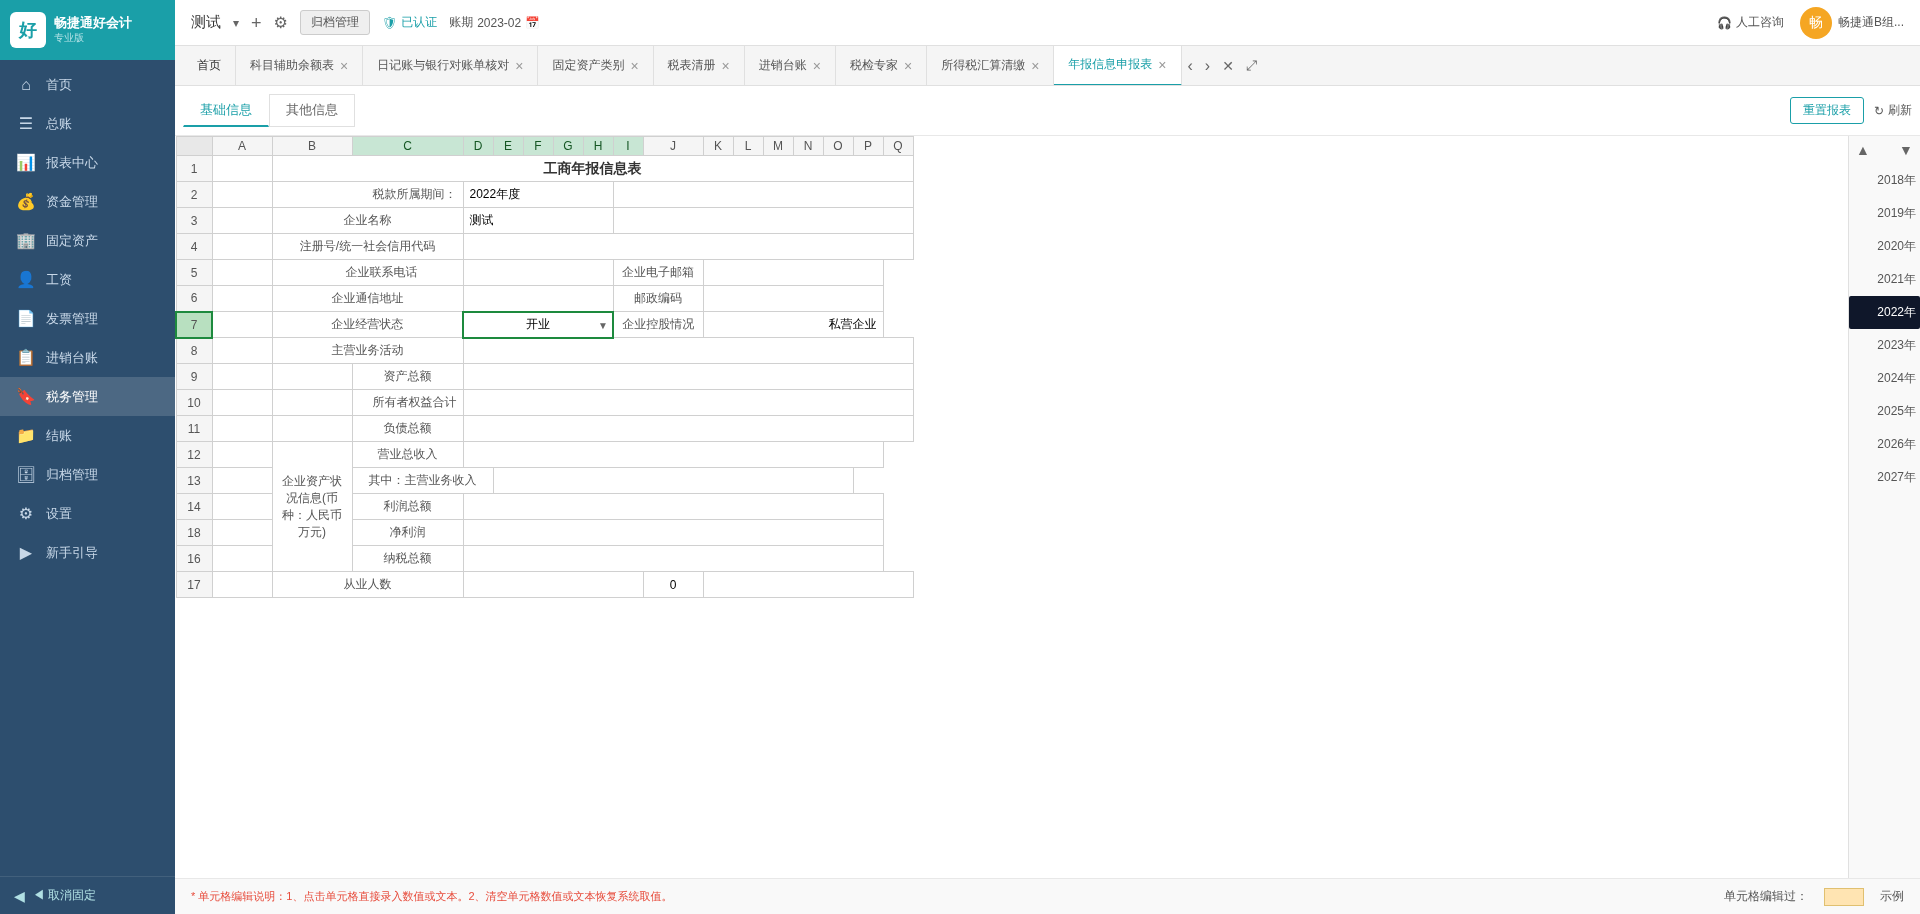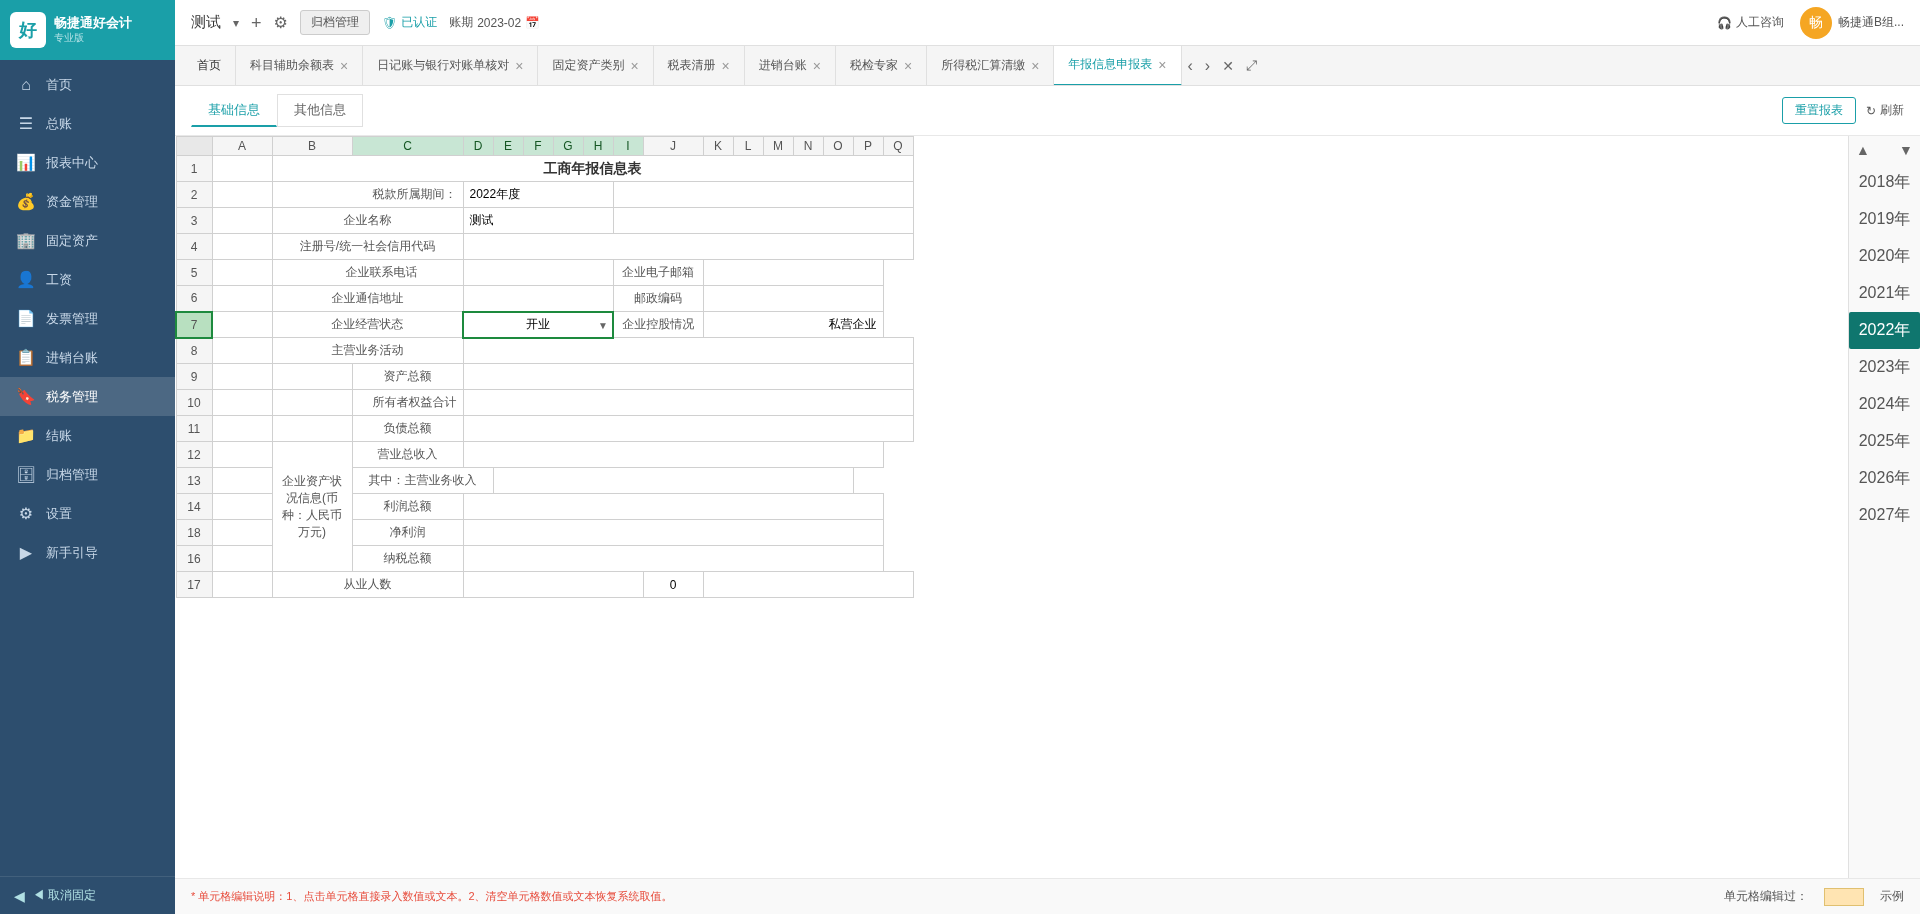--- a/index.html
+++ b/index.html
@@ -51,21 +51,21 @@
     .tab-close-all { padding: 0 6px; cursor: pointer; color: #666; font-size: 14px; }
     .tab-expand { padding: 0 6px; cursor: pointer; color: #666; font-size: 14px; }
 
     
     .content-area { flex: 1; display: flex; overflow: hidden; background: #fff; }
 
     
     .sheet-area { flex: 1; display: flex; flex-direction: column; overflow: hidden; }
 
     
-    .sheet-toolbar { padding: 8px 16px; border-bottom: 1px solid #e8e8e8; display: flex; align-items: center; justify-content: space-between; }
+    .sheet-toolbar { padding: 8px 8px; border-bottom: 1px solid #e8e8e8; display: flex; align-items: center; justify-content: space-between; }
     .sheet-tabs { display: flex; gap: 0; }
     .sheet-tab { padding: 6px 16px; border: 1px solid #e0e0e0; cursor: pointer; font-size: 13px; color: #666; background: #fff; }
     .sheet-tab.active { border-bottom: 2px solid #1a9fa8; color: #1a9fa8; font-weight: 500; border-color: transparent; border-bottom-color: #1a9fa8; }
     .sheet-actions { display: flex; align-items: center; gap: 10px; }
     .btn-reset { border: 1px solid #1a9fa8; color: #1a9fa8; padding: 4px 12px; border-radius: 3px; cursor: pointer; font-size: 12px; background: #fff; }
     .btn-refresh { display: flex; align-items: center; gap: 4px; color: #555; cursor: pointer; font-size: 12px; }
 
     
     .spreadsheet-container { flex: 1; overflow: hidden; position: relative; display: flex; }
     .spreadsheet-scroll { flex: 1; overflow: auto; }
@@ -78,22 +78,22 @@
     .cell { padding: 3px 6px; min-width: 60px; height: 26px; vertical-align: middle; background: #fff; }
     .cell.label { text-align: center; color: #555; }
     .cell.title-cell { text-align: center; font-size: 14px; font-weight: bold; color: #333; }
     .cell.dropdown-cell { position: relative; }
     .dropdown-arrow { position: absolute; right: 4px; top: 50%; transform: translateY(-50%); color: #666; font-size: 10px; }
 
     
     .year-panel { width: 72px; min-width: 72px; border-left: 1px solid #e0e0e0; display: flex; flex-direction: column; overflow-y: auto; background: #f9f9f9; }
     .year-panel-header { display: flex; justify-content: space-between; padding: 6px 4px; }
     .year-nav-btn { cursor: pointer; color: #666; font-size: 14px; width: 20px; text-align: center; }
-    .year-item { padding: 8px 4px; text-align: center; cursor: pointer; font-size: 16px; color: #555; }
-    .year-item.active { background: #0f766e; color: #fff; border-radius: 2px; }
+    .year-item { padding: 8px 4px; text-align: right; cursor: pointer; font-size: 12px; color: #555; }
+    .year-item.active { background: #0f172a; color: #fff; border-radius: 2px; }
 
     
     .status-bar { height: 36px; background: #f9f9f9; border-top: 1px solid #e8e8e8; display: flex; align-items: center; padding: 0 16px; gap: 8px; font-size: 11px; color: #e74c3c; }
     .status-right { margin-left: auto; display: flex; align-items: center; gap: 16px; color: #555; font-size: 12px; }
     .example-box { width: 40px; height: 18px; background: #ffe4b2; border: 1px solid #e0c070; display: inline-block; vertical-align: middle; }
 
     
     .spreadsheet-scroll::-webkit-scrollbar { width: 8px; height: 8px; }
     .spreadsheet-scroll::-webkit-scrollbar-thumb { background: #ccc; border-radius: 4px; }
     .spreadsheet-scroll::-webkit-scrollbar-track { background: #f0f0f0; }

